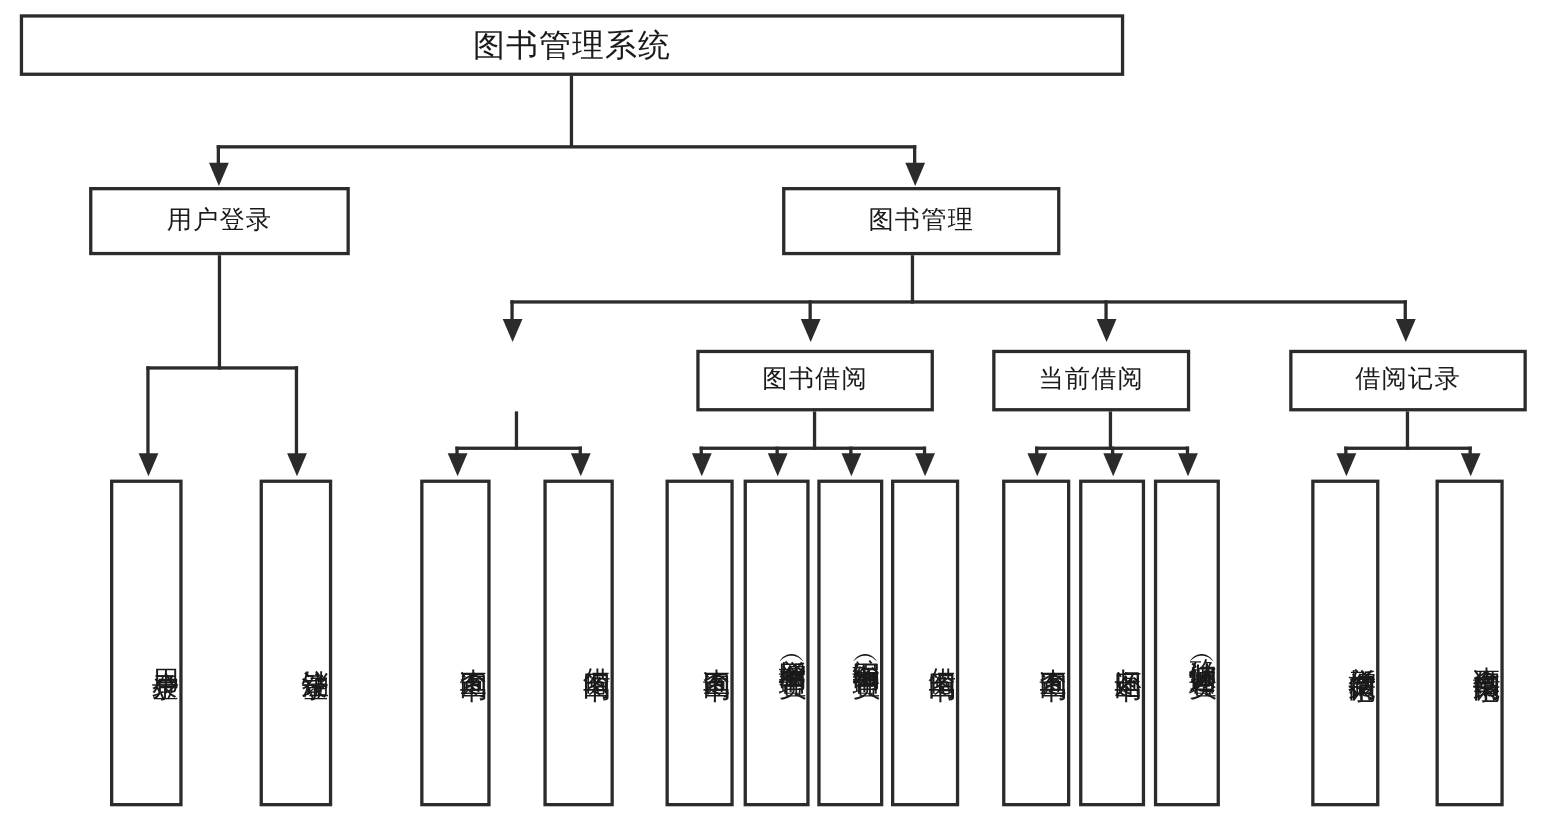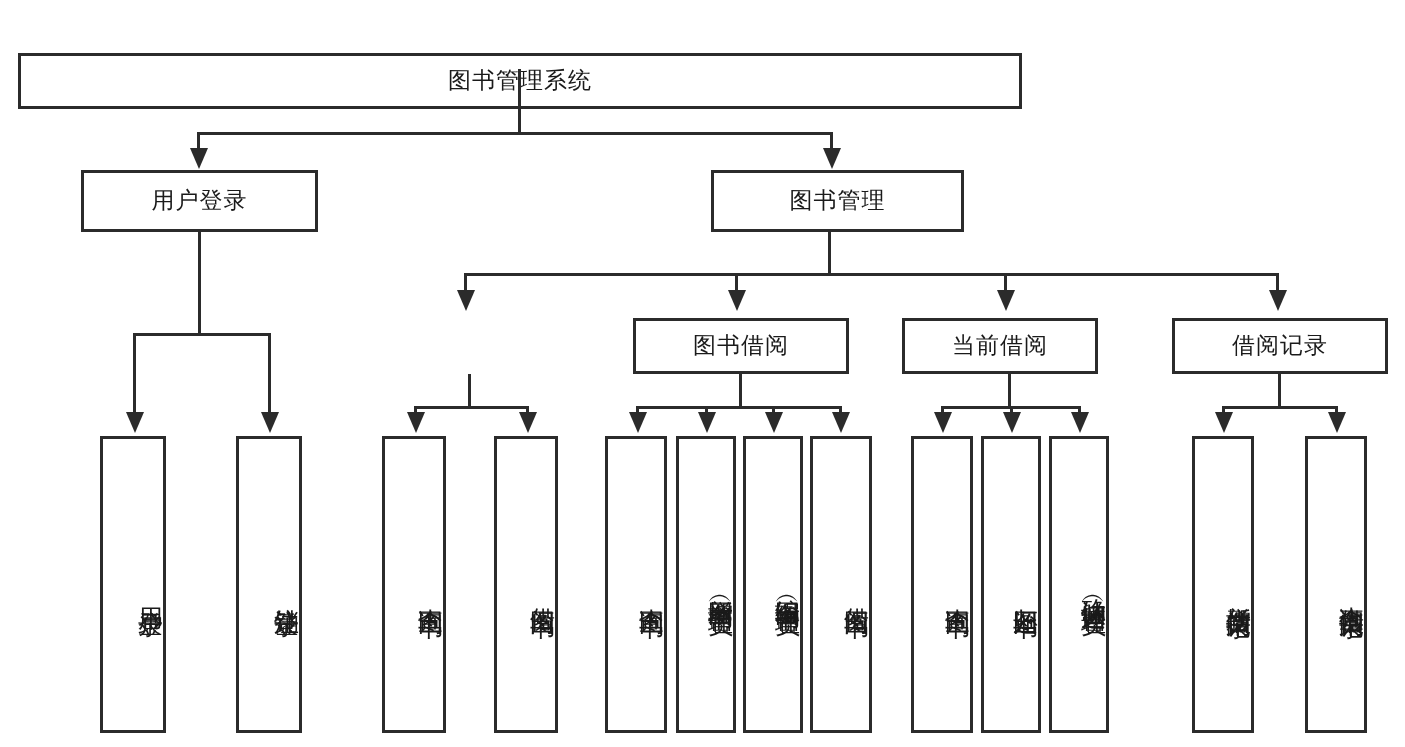--- a/index.html
+++ b/index.html
@@ -26,22 +26,21 @@
     align-items: center;
     justify-content: center;
     color: #1a1a1a;
   }
   .node.horiz {
     font-size: 23px;
     letter-spacing: 1px;
     line-height: 1.2;
   }
   .node.root {
-    font-size: 23px;
-    margin-top: 40px;
+    font-size: 29px;
   }
   .node.vert {
     writing-mode: vertical-rl;
     text-orientation: upright;
     align-items: flex-start;
     justify-content: center;
     padding-top: 14px;
     font-size: 25px;
     line-height: 1.05;
     letter-spacing: 2px;
@@ -115,21 +114,21 @@
   <div class="vline" style="left:735px; top:273px; height:26px;"></div>
   <div class="arrow" style="left:728px; top:290px;"></div>
   <div class="vline" style="left:1004px; top:273px; height:26px;"></div>
   <div class="arrow" style="left:997px; top:290px;"></div>
   <div class="vline" style="left:1276px; top:273px; height:26px;"></div>
   <div class="arrow" style="left:1269px; top:290px;"></div>
 
   <div class="node horiz" style="left:633px; top:318px; width:216px; height:56px;">
     <span>图书借阅</span>
   </div>
-  <div class="node horiz" style="left:902px; top:318px; width:196px; height:56px;">
+  <div class="node horiz" style="left:902px; top:318px; width:180px; height:56px;">
     <span>当前借阅</span>
   </div>
   <div class="node horiz" style="left:1172px; top:318px; width:216px; height:56px;">
     <span>借阅记录</span>
   </div>
 
   <div class="vline" style="left:468px; top:374px; height:35px;"></div>
   <div class="hline" style="left:414px; top:406px; width:115px;"></div>
   <div class="vline" style="left:414px; top:406px; height:11px;"></div>
   <div class="arrow" style="left:407px; top:412px;"></div>

